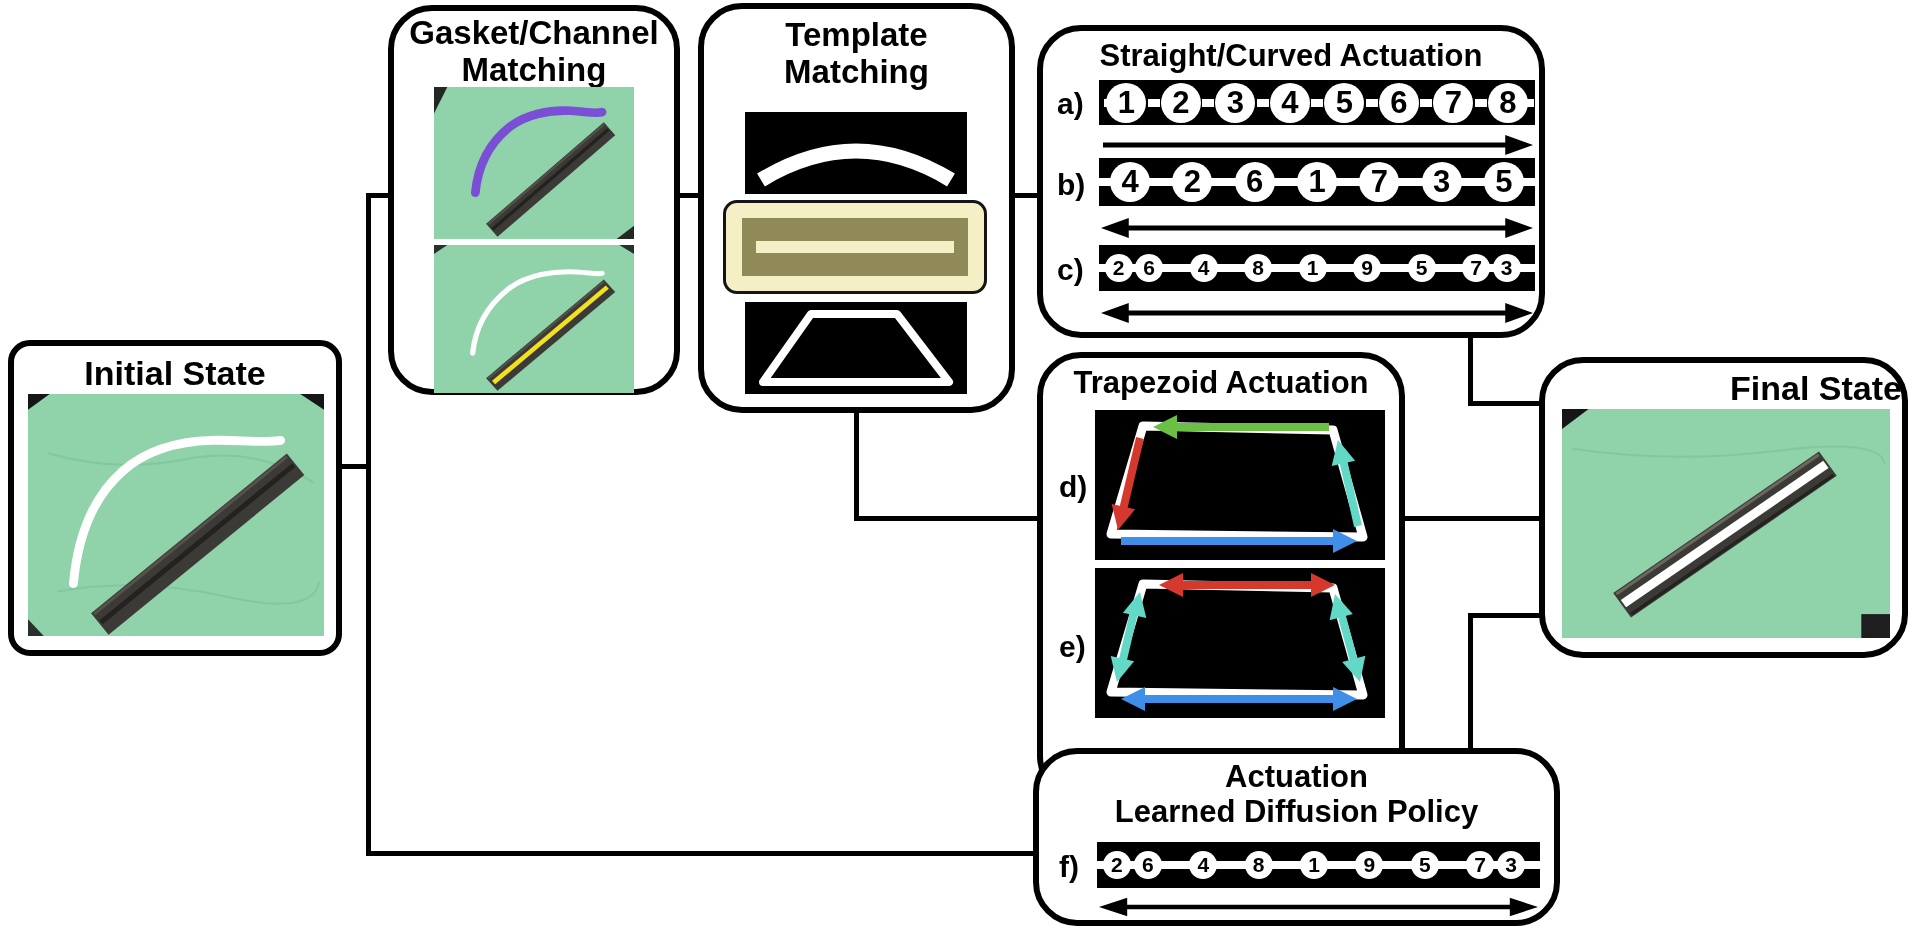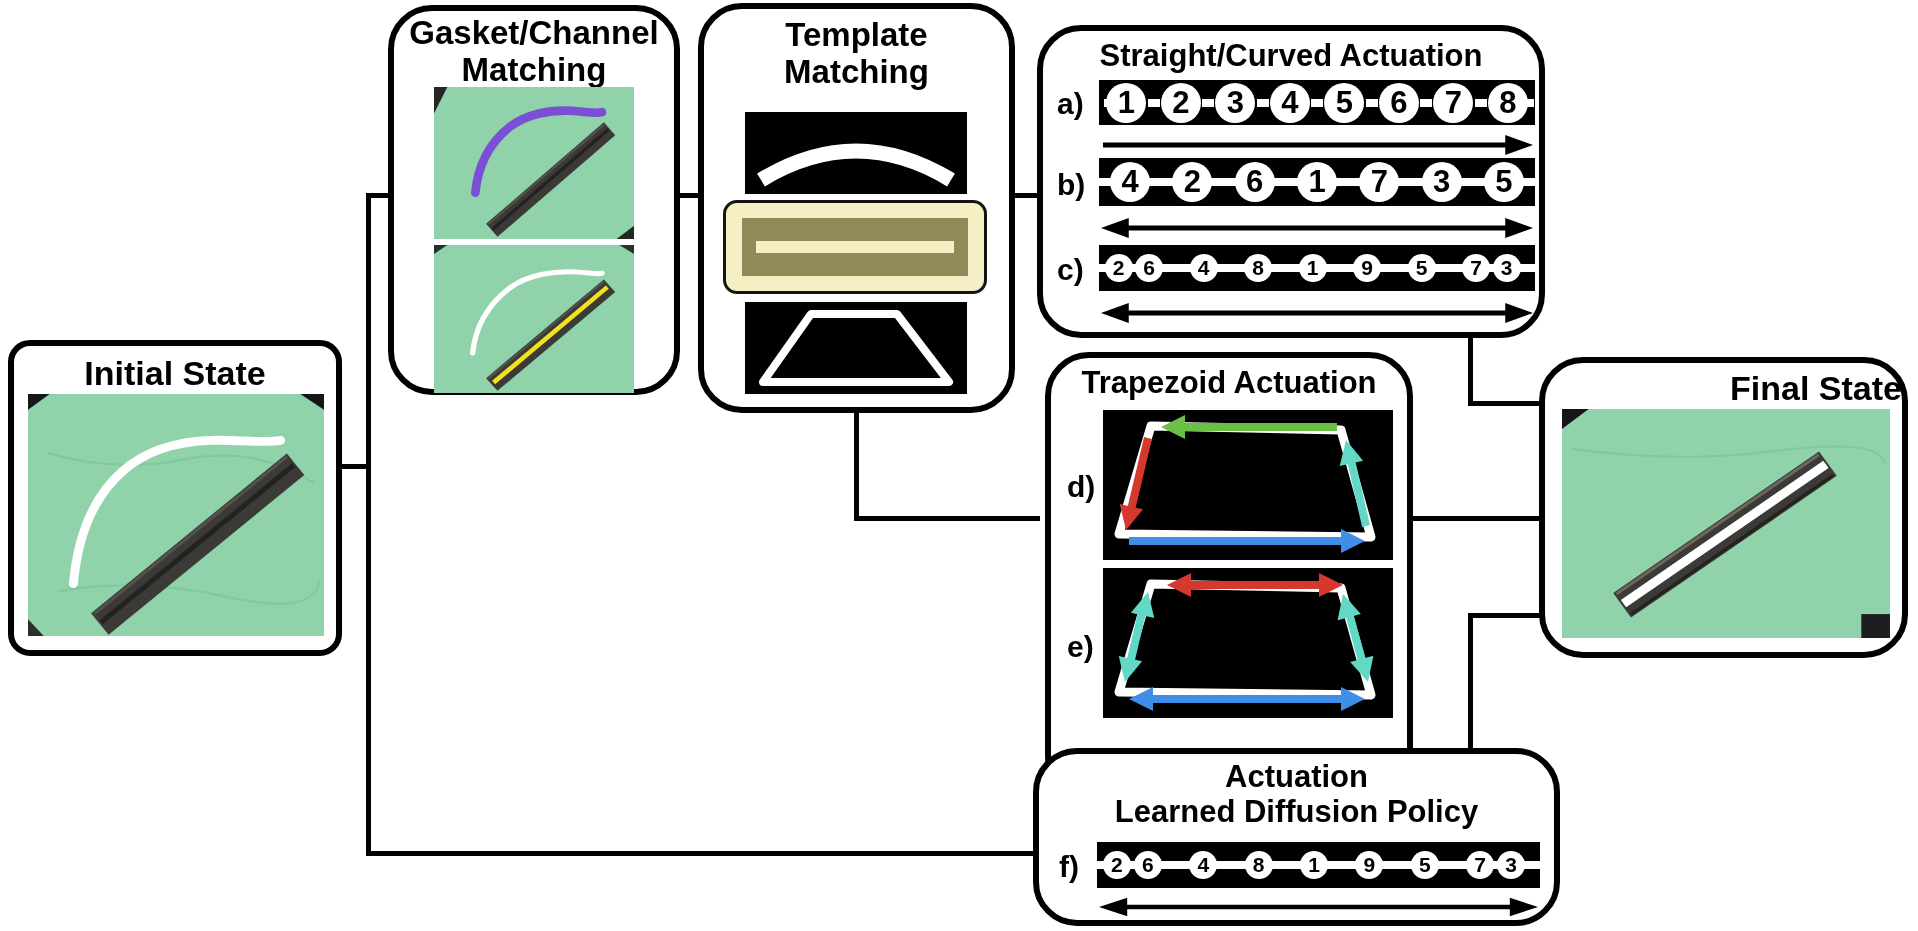--- a/index.html
+++ b/index.html
@@ -188,21 +188,21 @@
       </div>
     <div class="hr-arrow" style="left:56px;top:270px;width:436px;height:24px;">
         <svg viewBox="0 0 440 24" preserveAspectRatio="none">
           <line x1="26" y1="12" x2="414" y2="12" stroke="#000" stroke-width="5"></line>
           <polygon points="410,2 438,12 410,22" fill="#000"></polygon>
           <polygon points="30,2 2,12 30,22" fill="#000"></polygon>
         </svg>
       </div>
   </div>
 
-  <div class="box" style="left:1037px;top:352px;width:368px;height:448px;margin-left:8px;">
+  <div class="box" style="left:1037px;top:352px;width:368px;height:448px;">
     <div class="title" style="top:8px;font-size:31px;">Trapezoid Actuation</div>
 
     <div class="rlabel" style="left:16px;top:112px;">d)</div>
     <div class="trapimg" style="left:52px;top:52px;width:290px;height:150px;">
       <svg viewBox="0 0 290 150" preserveAspectRatio="none">
         <rect width="290" height="150" fill="#000"></rect>
         <polygon points="48,16 238,20 268,127 16,124" fill="none" stroke="#fff" stroke-width="9" stroke-linejoin="round"></polygon>
         <line x1="234" y1="17" x2="80" y2="17" style="stroke:var(--arrow-green)" stroke-width="8"></line>
         <polygon points="-24,-12 0,0 -24,12" transform="translate(58,17) rotate(180)" style="fill:var(--arrow-green)"></polygon>
         <line x1="45" y1="28" x2="28" y2="100" style="stroke:var(--arrow-red)" stroke-width="8"></line>

